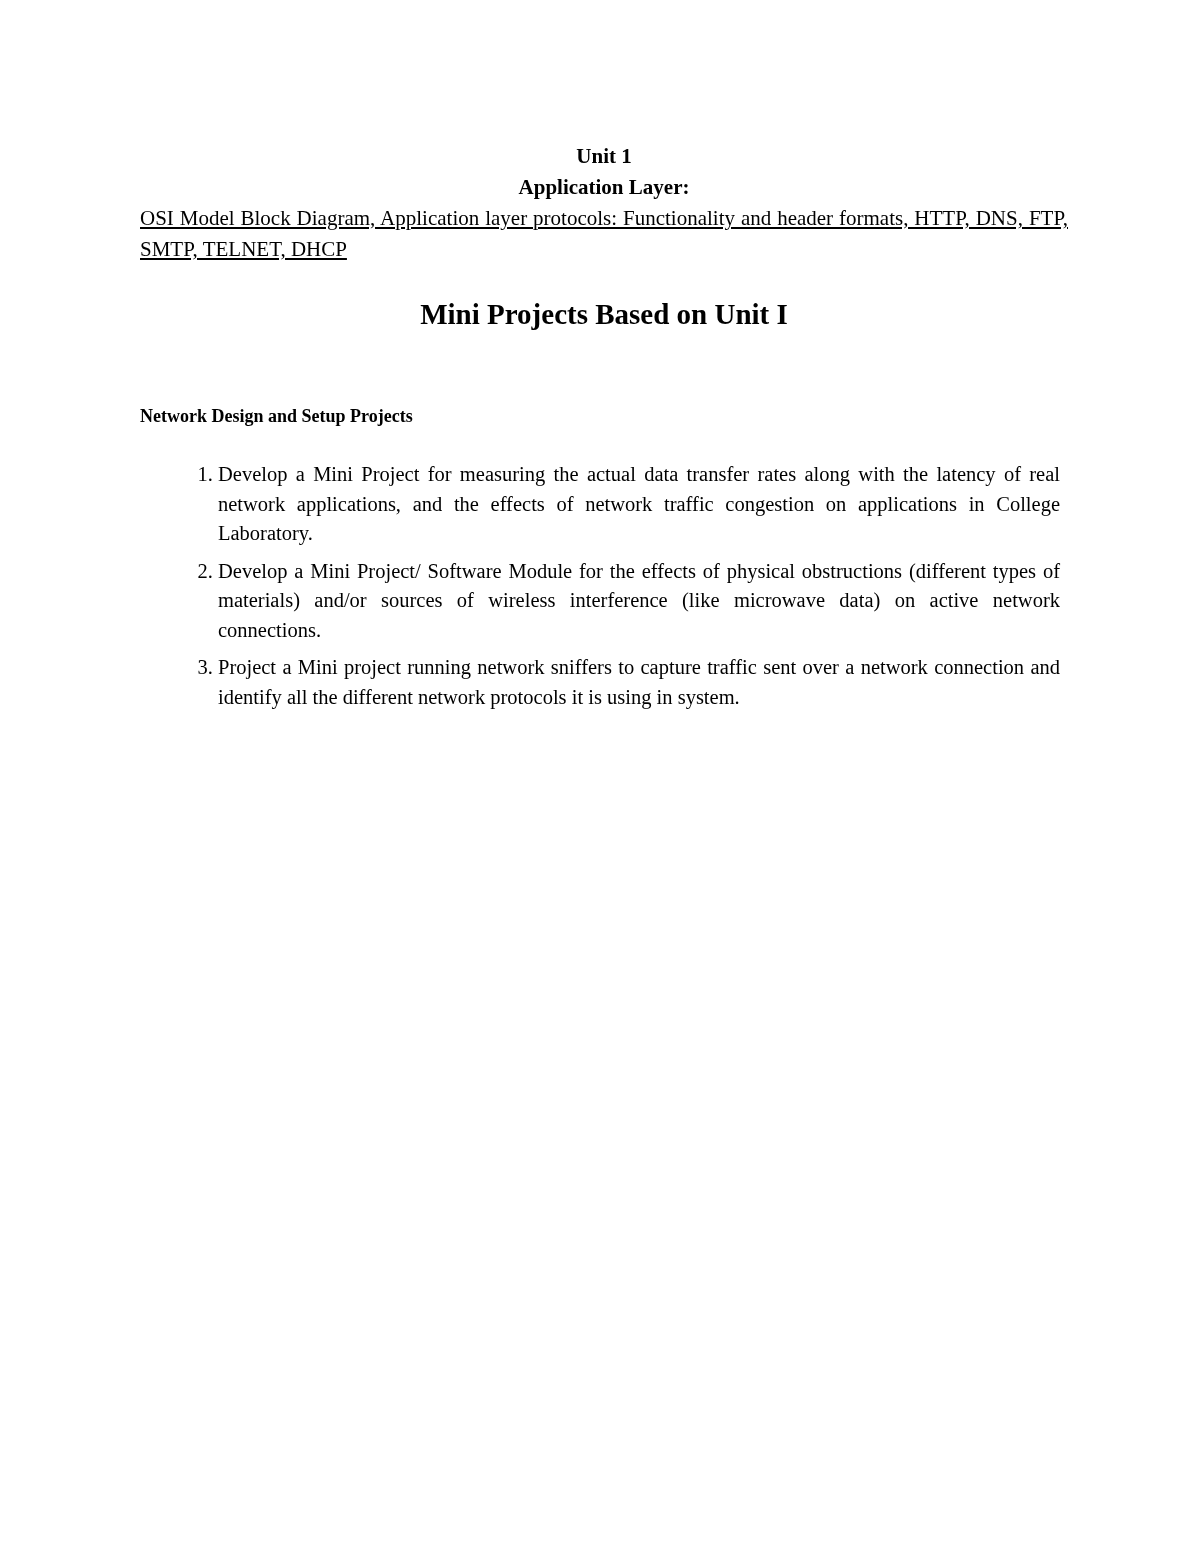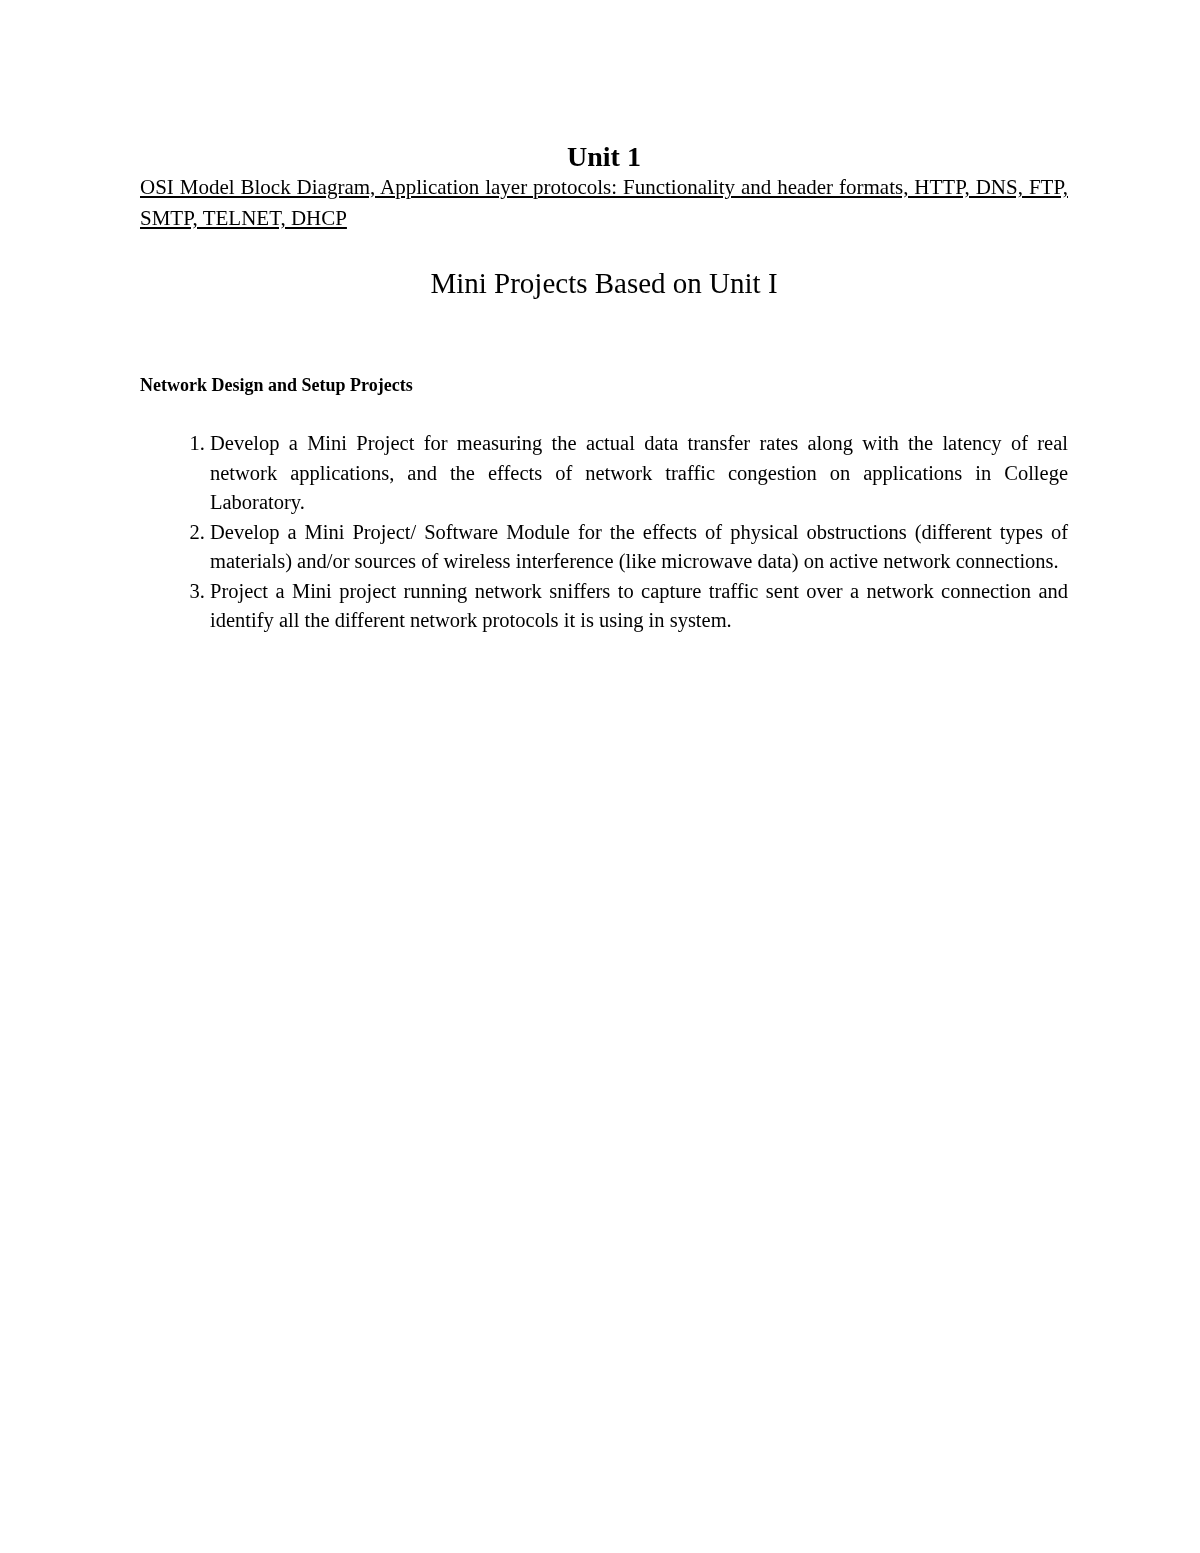--- a/index.html
+++ b/index.html
@@ -14,35 +14,35 @@
     box-sizing: border-box;
     padding: 141px 132px 0 140px;
     background: #ffffff;
     color: #000000;
     font-family: "Liberation Serif", "DejaVu Serif", serif;
     overflow: hidden;
   }
   .hline {
     margin: 0;
     font-weight: bold;
-    font-size: 28px;
+    font-size: 21px;
     line-height: 31px;
     text-align: center;
   }
   .syllabus {
     margin: 0;
     font-size: 21px;
     line-height: 31px;
     text-align: justify;
     text-align-last: left;
     text-decoration: underline;
   }
   .main-title {
     margin: 29px 0 0 0;
-    font-weight: normal;
+    font-weight: bold;
     font-size: 29px;
     line-height: 40px;
     text-align: center;
   }
   .section-heading {
     margin: 65px 0 0 0;
     font-weight: bold;
     font-size: 18px;
     line-height: 34px;
     text-align: left;
@@ -50,28 +50,29 @@
   .project-list {
     margin: 27px 0 0 0;
     padding: 0 0 0 70px;
     font-size: 20.5px;
     line-height: 29.5px;
   }
   .project-list li {
     text-align: justify;
     text-align-last: left;
     padding: 0;
-    margin: 0;
+    margin: 8px;
   }
 </style>
 </head>
 <body>
 
 <div class="page">
   <p class="hline">Unit 1</p>
+  <p class="hline">Application Layer:</p>
   <p class="syllabus">OSI Model Block Diagram, Application layer protocols: Functionality and header formats, HTTP, DNS, FTP, SMTP, TELNET, DHCP</p>
 
   <h1 class="main-title">Mini Projects Based on Unit I</h1>
 
   <h2 class="section-heading">Network Design and Setup Projects</h2>
 
   <ol class="project-list">
     <li>Develop a Mini Project for measuring the actual data transfer rates along with the latency of real network applications, and the effects of network traffic congestion on applications in College Laboratory.</li>
     <li>Develop a Mini Project/ Software Module for the effects of physical obstructions (different types of materials) and/or sources of wireless interference (like microwave data) on active network connections.</li>
     <li>Project a Mini project running network sniffers to capture traffic sent over a network connection and identify all the different network protocols it is using in system.</li>

